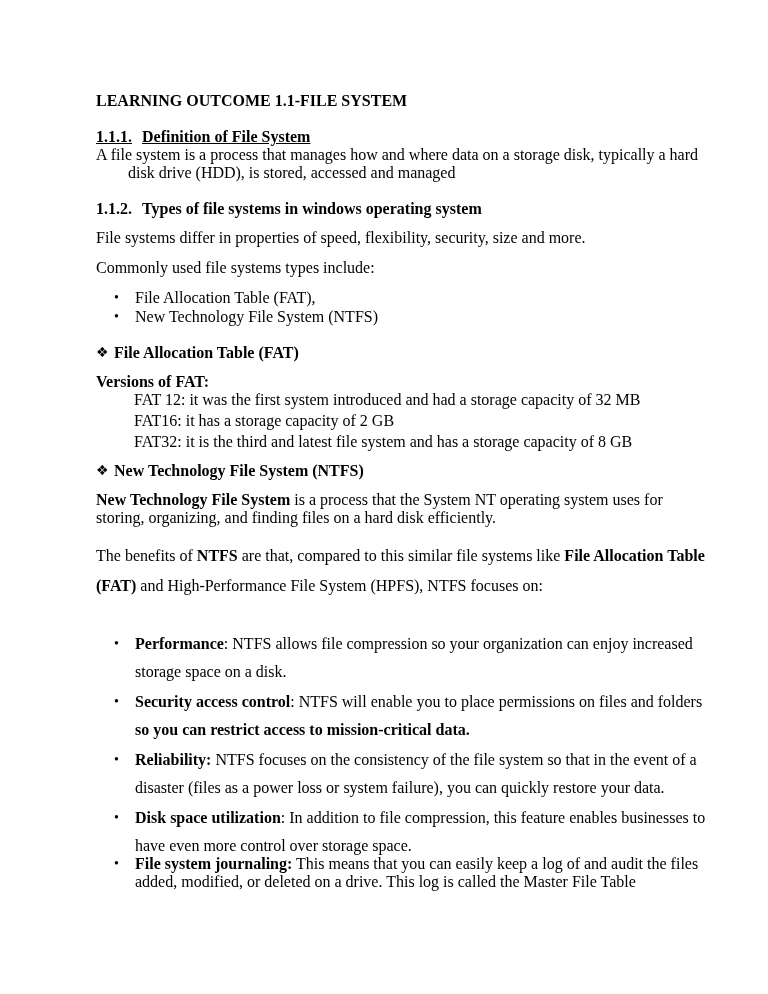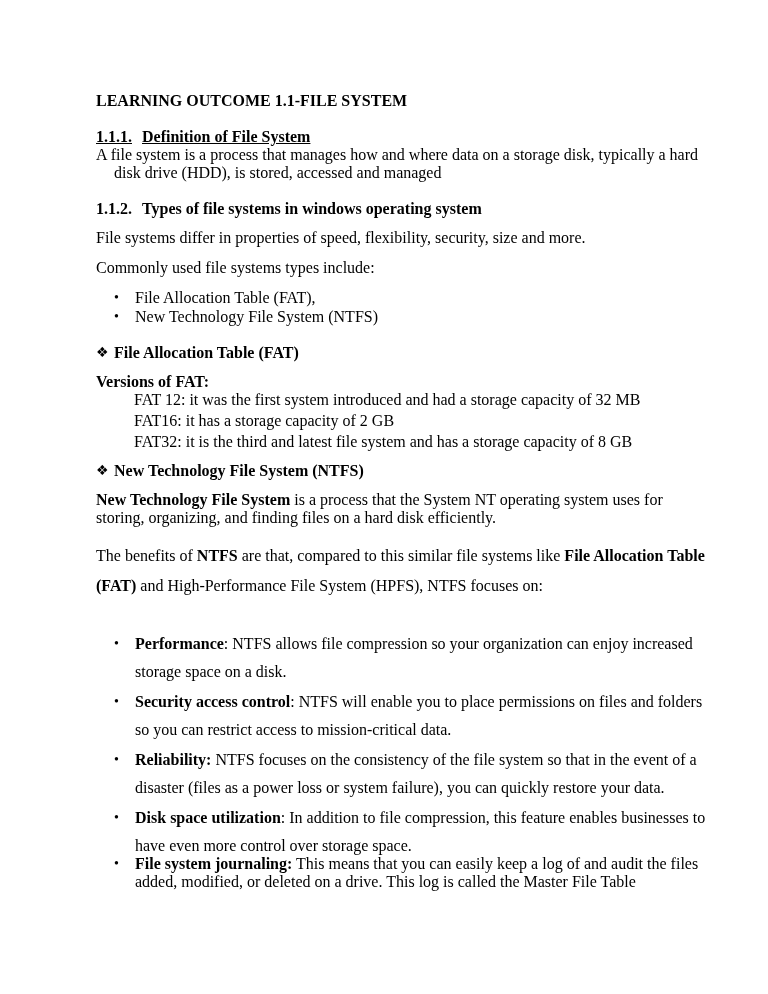--- a/index.html
+++ b/index.html
@@ -14,21 +14,21 @@
 </style>
 </head>
 <body>
 
 <div class="abs" style="left:96px;top:91px;font-weight:bold;">LEARNING OUTCOME 1.1-FILE SYSTEM</div>
 
 <div class="abs" style="left:96px;top:127px;font-weight:bold;text-decoration:underline;">
   <span>1.1.1.</span><span style="display:inline-block;width:10px"></span><span>Definition of File System</span>
 </div>
 <div class="abs" style="left:96px;top:145px;">A file system is a process that manages how and where data on a storage disk, typically a hard</div>
-<div class="abs" style="left:114px;top:163px;font-family:Liberation Serif, serif;">disk drive (HDD), is stored, accessed and managed</div>
+<div class="abs" style="left:128px;top:163px;font-family:Liberation Serif, serif;">disk drive (HDD), is stored, accessed and managed</div>
 
 <div class="abs" style="left:96px;top:199px;font-weight:bold;">
   <span>1.1.2.</span><span style="display:inline-block;width:10px"></span><span>Types of file systems in windows operating system</span>
 </div>
 <div class="abs" style="left:96px;top:228px;">File systems differ in properties of speed, flexibility, security, size and more.</div>
 <div class="abs" style="left:96px;top:258px;">Commonly used file systems types include:</div>
 
 <div>
   <span class="bullet" style="left:114px;top:288px;">•</span>
   <div class="abs" style="left:135px;top:288px;">File Allocation Table (FAT),</div>
@@ -52,21 +52,21 @@
 <div class="abs" style="left:96px;top:546px;"><span style="white-space:pre">The benefits of </span><b>NTFS</b><span style="white-space:pre"> are that, compared to this similar file systems like </span><b>File Allocation Table</b></div>
 <div class="abs" style="left:96px;top:576px;"><b>(FAT)</b><span style="white-space:pre"> and High-Performance File System (HPFS), NTFS focuses on:</span></div>
 
 <div>
   <span class="bullet" style="left:114px;top:634px;">•</span>
   <div class="abs" style="left:135px;top:634px;"><b>Performance</b><span style="white-space:pre">: </span><span>NTFS allows file compression so your organization can enjoy increased</span></div>
   <div class="abs" style="left:135px;top:662px;">storage space on a disk.</div>
 
   <span class="bullet" style="left:114px;top:692px;">•</span>
   <div class="abs" style="left:135px;top:692px;"><b>Security access control</b><span style="white-space:pre">: </span><span>NTFS will enable you to place permissions on files and folders</span></div>
-  <div class="abs" style="left:135px;top:720px;">so you can restrict access to mission-critical data.</div>
+  <div class="abs" style="left:135px;top:720px;font-weight:bold;">so you can restrict access to mission-critical data.</div>
 
   <span class="bullet" style="left:114px;top:750px;">•</span>
   <div class="abs" style="left:135px;top:750px;"><b>Reliability:</b><span style="white-space:pre"> </span><span>NTFS focuses on the consistency of the file system so that in the event of a</span></div>
   <div class="abs" style="left:135px;top:778px;">disaster (files as a power loss or system failure), you can quickly restore your data.</div>
 
   <span class="bullet" style="left:114px;top:808px;">•</span>
   <div class="abs" style="left:135px;top:808px;"><b>Disk space utilization</b><span style="white-space:pre">: </span><span>In addition to file compression, this feature enables businesses to</span></div>
   <div class="abs" style="left:135px;top:836px;">have even more control over storage space.</div>
 
   <span class="bullet" style="left:114px;top:854px;">•</span>

